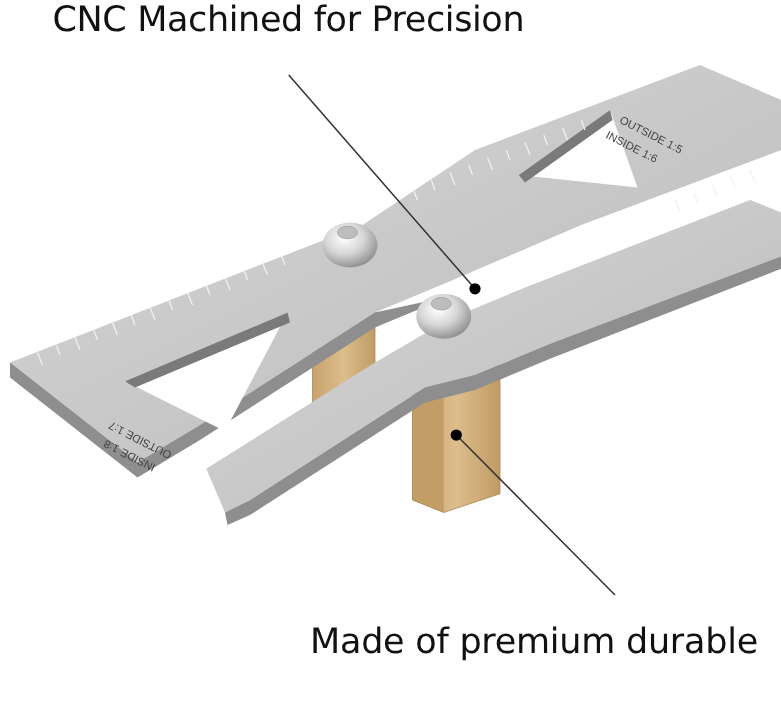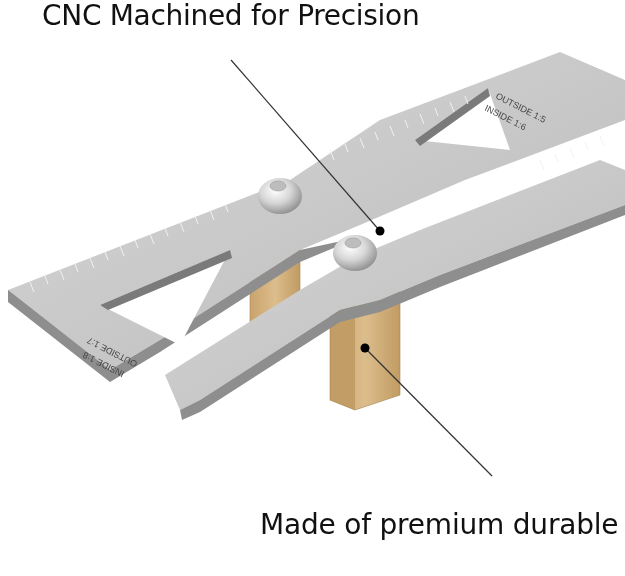--- a/index.html
+++ b/index.html
@@ -8,21 +8,21 @@
     .headline {
       position: absolute; left: 42px; top: -2px;
       font-size: 28px; line-height: 36px; color: #111111; font-weight: normal;
       white-space: nowrap; letter-spacing: -0.3px;
     }
     .caption {
       position: absolute; left: 244px; top: 488px;
       font-size: 28px; line-height: 41px; color: #111111;
       white-space: nowrap; letter-spacing: -0.2px;
     }
-    .caption div { margin: 16px; }
+    .caption div { margin: 4px; }
     svg text { font-family: "Liberation Sans", sans-serif; }
   </style>
 </head>
 <body>
 
 <div class="stage">
 
   <div class="headline">CNC Machined for Precision</div>
 
   <svg width="625" height="576" viewBox="0 0 625 576" style="position:absolute;left:0;top:0;">

